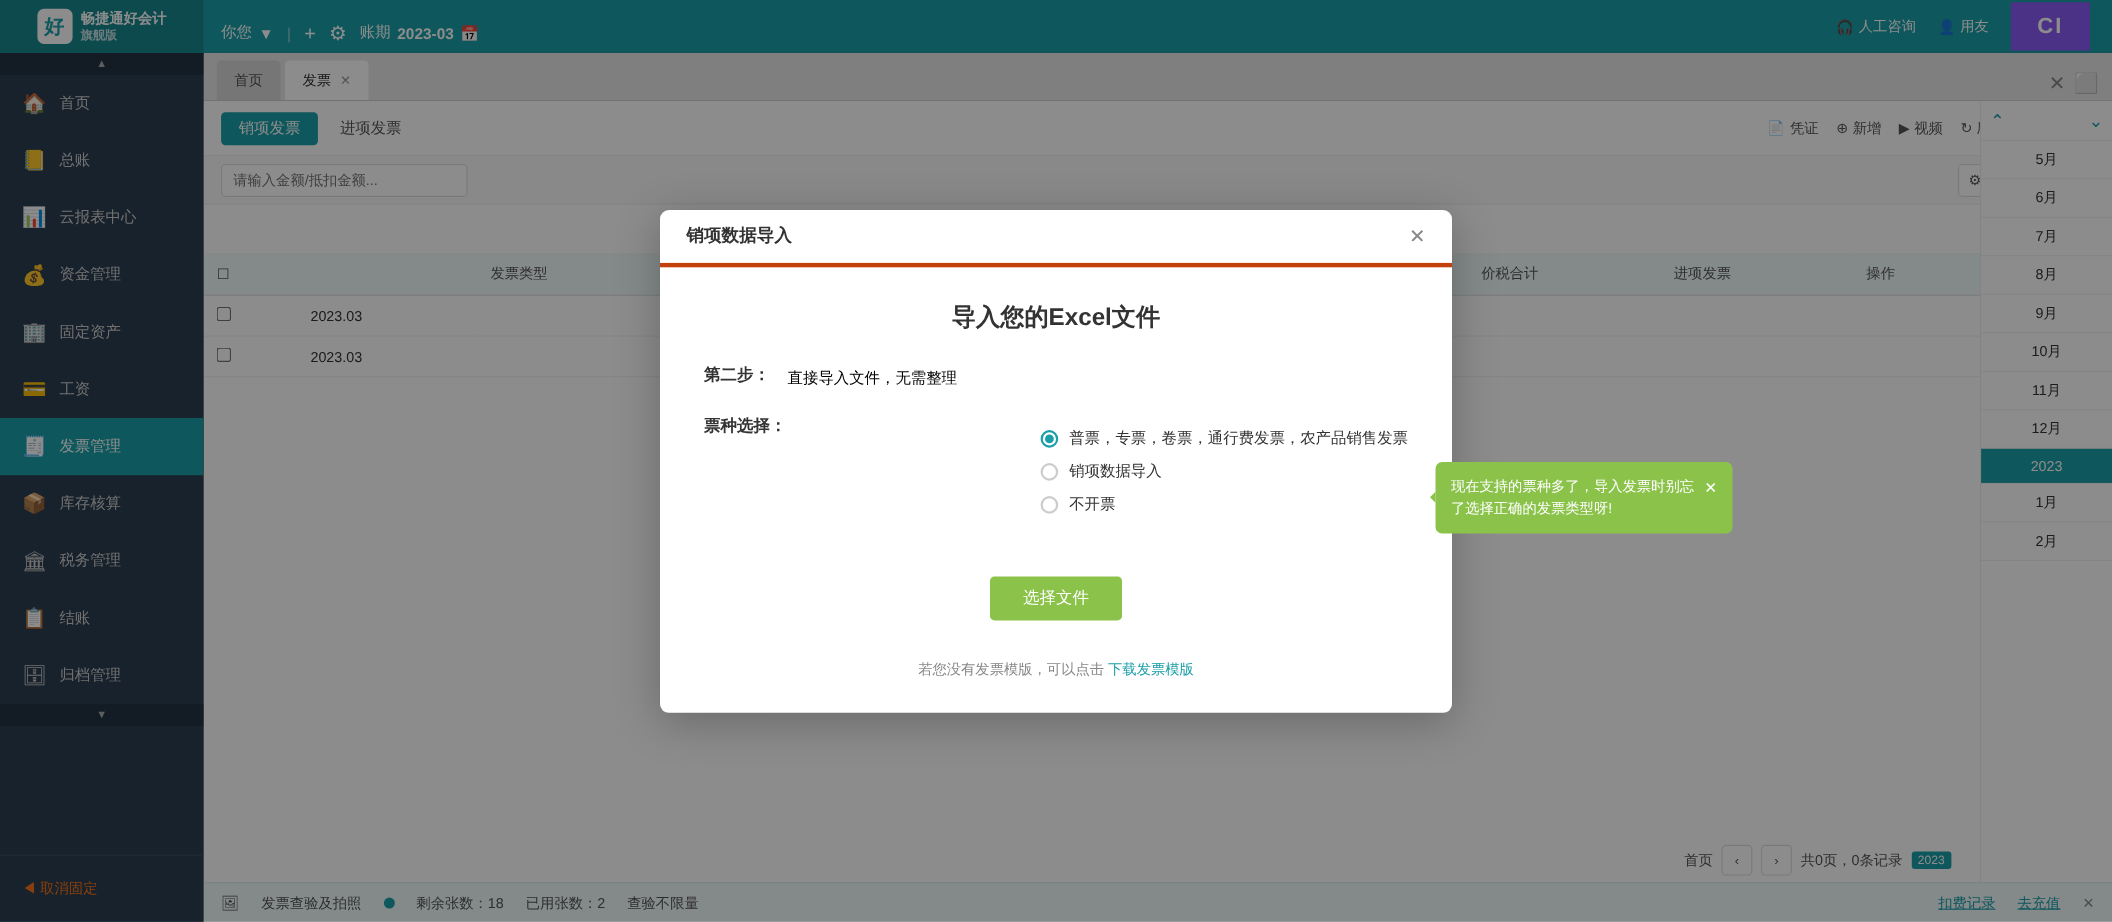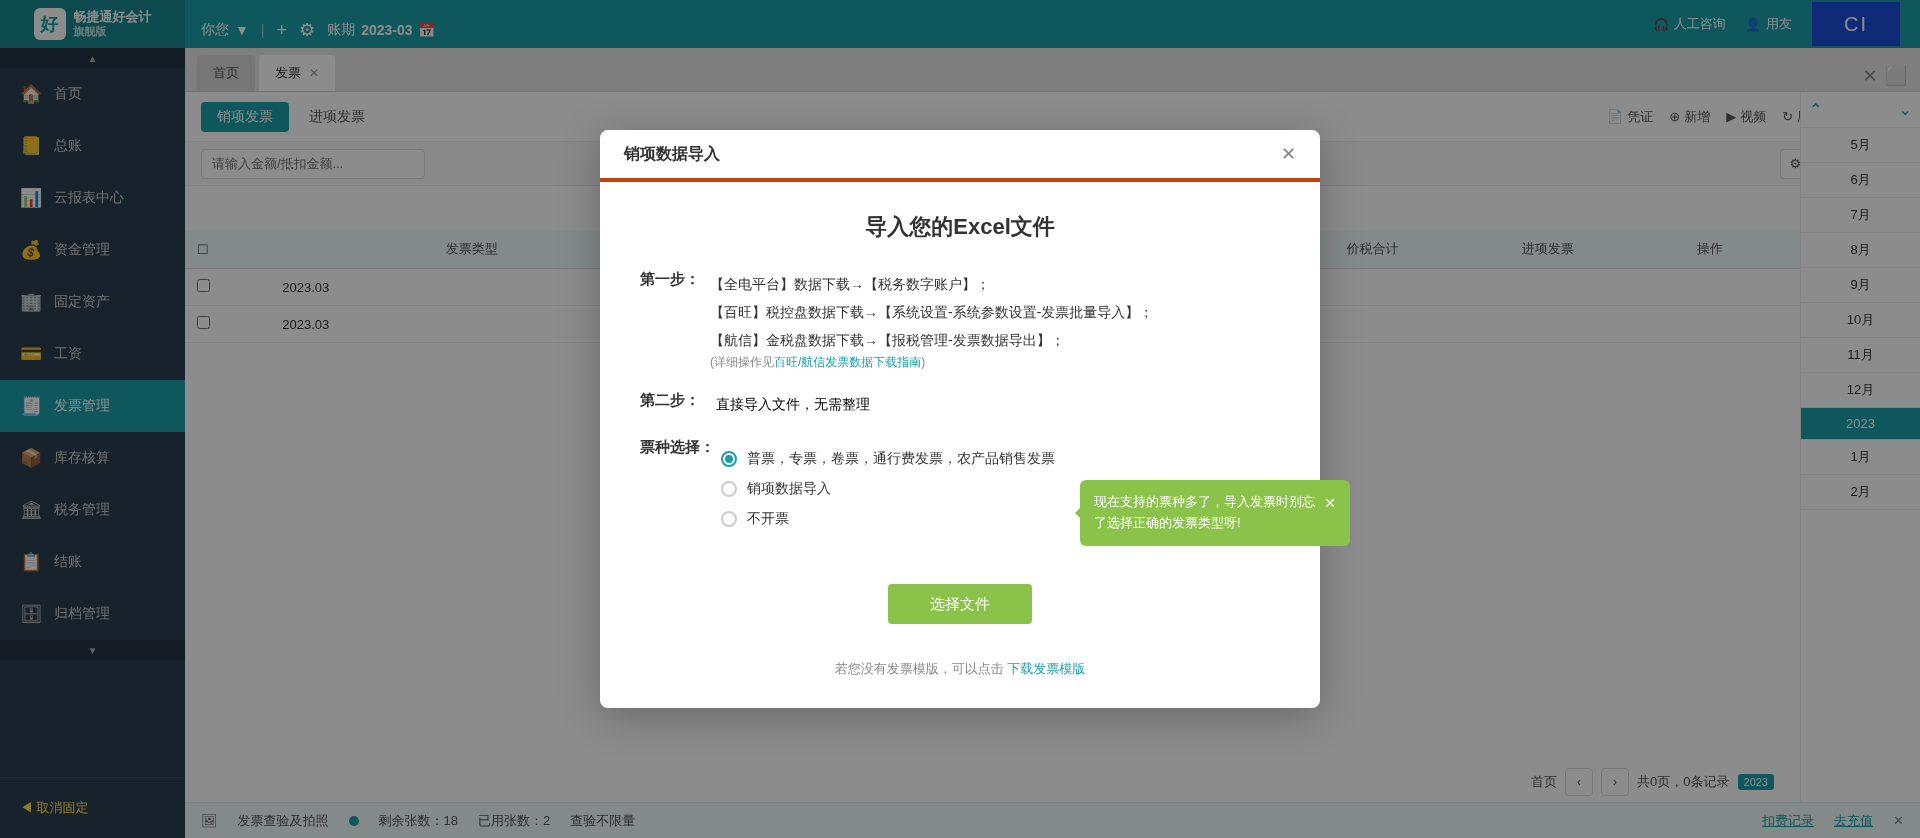--- a/index.html
+++ b/index.html
@@ -54,21 +54,21 @@
     }
     .sidebar-item.active { background: #1a9fa8; color: white; }
     .sidebar-item .s-icon { font-size: 18px; width: 22px; text-align: center; }
     .sidebar-item .s-label { font-size: 14px; }
     .sidebar-bottom {
       margin-top: auto; padding: 10px 0;
       border-top: 1px solid #3d4f60;
     }
     .sidebar-bottom-item {
       height: 40px; display: flex; align-items: center; padding: 0 20px; gap: 12px;
-      color: #fde047; cursor: pointer; font-size: 13px;
+      color: #f97316; cursor: pointer; font-size: 13px;
     }
 
     
     .main-content {
       position: fixed; left: 185px; top: 48px; right: 0; bottom: 0;
       background: #f5f5f5; overflow: hidden;
     }
 
     
     .tab-bar {
@@ -225,21 +225,21 @@
       border: 2px solid #ccc; display: flex; align-items: center; justify-content: center;
       flex-shrink: 0;
     }
     .radio-circle.checked {
       border-color: #1a9fa8;
     }
     .radio-circle.checked::after {
       content: ''; width: 8px; height: 8px; border-radius: 50%; background: #1a9fa8;
     }
     .select-file-btn {
-      display: block; margin: 24px auto; width: 144px; height: 40px;
+      display: block; margin: 24px auto; width: 120px; height: 40px;
       background: #8bc34a; border: none; border-radius: 4px;
       color: white; font-size: 15px; cursor: pointer;
       display: flex; align-items: center; justify-content: center;
     }
     .dialog-footer-note {
       text-align: center; font-size: 13px; color: #888; margin-top: 10px;
     }
 
     
     .tooltip-popup {
@@ -258,23 +258,23 @@
     }
     .tooltip-dot {
       position: absolute; right: -280px; top: 44px;
       width: 12px; height: 12px; background: #8bc34a; border-radius: 50%;
       border: 2px solid white;
     }
     .radio-tooltip-wrapper { position: relative; }
 
     
     .user-badge {
-      width: 88px; height: 44px; background: #1d4ed8;
+      width: 72px; height: 44px; background: #8b5cf6;
       display: flex; align-items: center; justify-content: center;
-      color: white; font-size: 20px; font-weight: normal; letter-spacing: 2px;
+      color: white; font-size: 20px; font-weight: bold; letter-spacing: 2px;
     }
   </style>
 </head>
 <body>
 
 <div class="top-bar">
   <div class="top-bar-logo">
     <div class="logo-icon">
       <span>好</span>
     </div>
@@ -513,43 +513,30 @@
 
 <div class="overlay">
   <div class="dialog">
     <div class="dialog-header">
       <span class="dialog-title">销项数据导入</span>
       <span class="dialog-close">✕</span>
     </div>
     <div class="dialog-body">
       <div class="dialog-main-title">导入您的Excel文件</div>
 
-      <div class="step-section">
-        <div style="display:flex;align-items:flex-start;gap:6px;">
-          <span class="step-label">第一步：</span>
-          <div class="step-content">
-            <div class="step-line">【全电平台】数据下载→【税务数字账户】；</div>
-            <div class="step-line">【百旺】税控盘数据下载→【系统设置-系统参数设置-发票批量导入】；</div>
-            <div class="step-line">【航信】金税盘数据下载→【报税管理-发票数据导出】；</div>
-            <div class="step-note">
-              (详细操作见<a class="step-link">百旺/航信发票数据下载指南</a>)
-            </div>
-          </div>
-        </div>
-      </div>
 
       <div class="step-section">
         <div style="display:flex;align-items:center;gap:12px;">
           <span class="step-label">第二步：</span>
           <span class="step-content">直接导入文件，无需整理</span>
         </div>
       </div>
 
       <div class="step-section">
-        <div style="display:flex;align-items:flex-start;gap:6px;">
+        <div style="display:flex;align-items:flex-start;gap:20px;justify-content:space-between;">
           <span class="step-label">票种选择：</span>
           <div class="radio-group">
             <div class="radio-tooltip-wrapper">
               <div class="radio-option">
                 <div class="radio-circle checked"></div>
                 <span>普票，专票，卷票，通行费发票，农产品销售发票</span>
               </div>
 
               <div class="tooltip-dot"></div>
               <div class="tooltip-popup">

